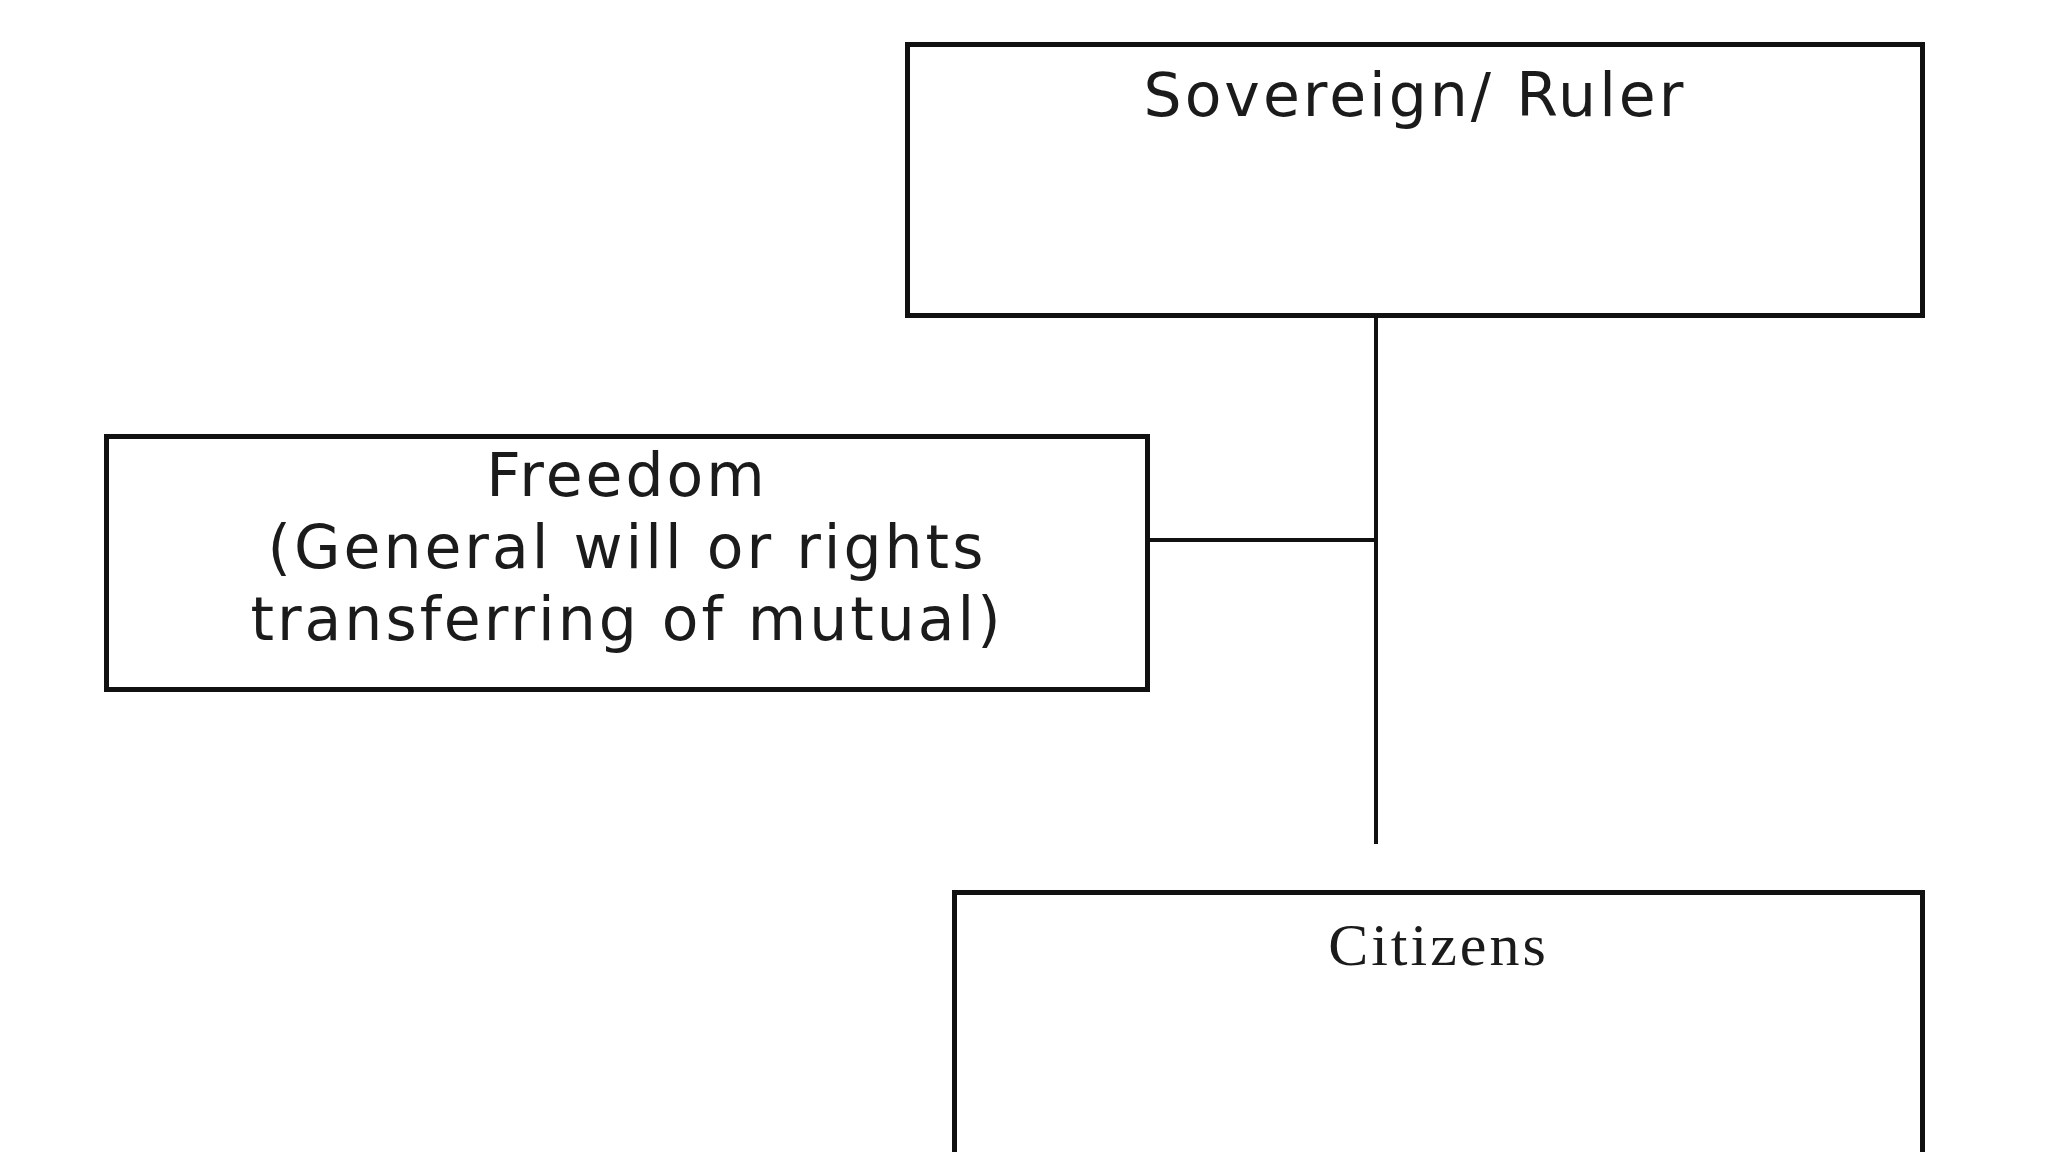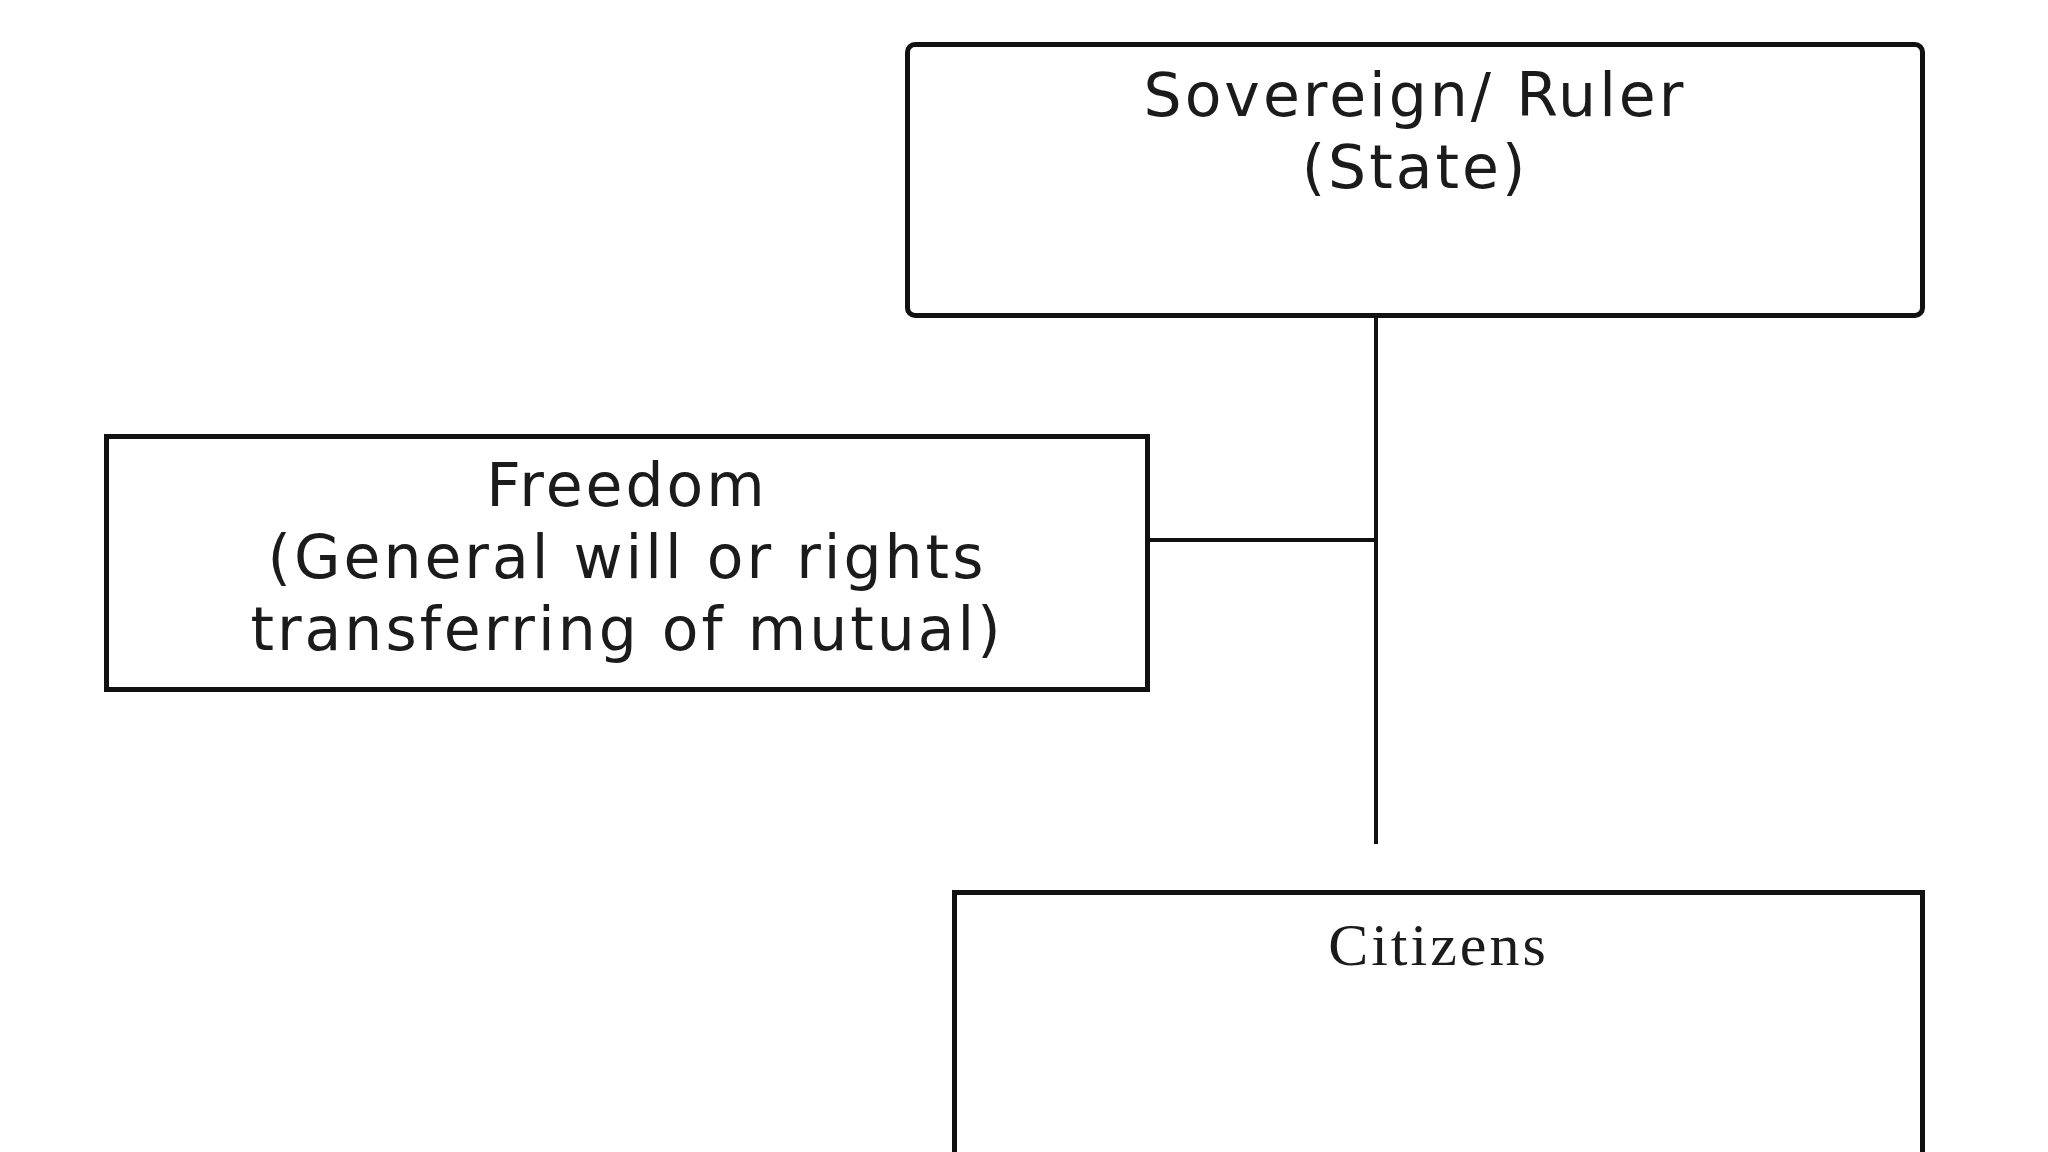--- a/index.html
+++ b/index.html
@@ -31,28 +31,26 @@
   }
   .box .line {
     white-space: nowrap;
   }
   .box-sovereign {
     left: 905px;
     top: 42px;
     width: 1020px;
     height: 276px;
     padding-top: 12px;
-    border-radius: 10px;
   }
   .box-freedom {
     left: 104px;
     top: 434px;
     width: 1046px;
     height: 258px;
-    padding-top: 10px;
   }
   .box-citizens {
     left: 952px;
     top: 890px;
     width: 973px;
     height: 277px;
     padding-top: 14px;
     font-family: Liberation Serif, serif;
   }
   .connector {
@@ -72,21 +70,20 @@
     height: 4px;
   }
 </style>
 </head>
 <body>
 
 <div class="diagram">
 
   <div class="box box-sovereign">
     <div class="line">Sovereign/ Ruler</div>
-    <div class="line">(State)</div>
   </div>
 
   <div class="box box-freedom">
     <div class="line">Freedom</div>
     <div class="line">(General will or rights</div>
     <div class="line">transferring of mutual)</div>
   </div>
 
   <div class="box box-citizens">
     <div class="line">Citizens</div>

